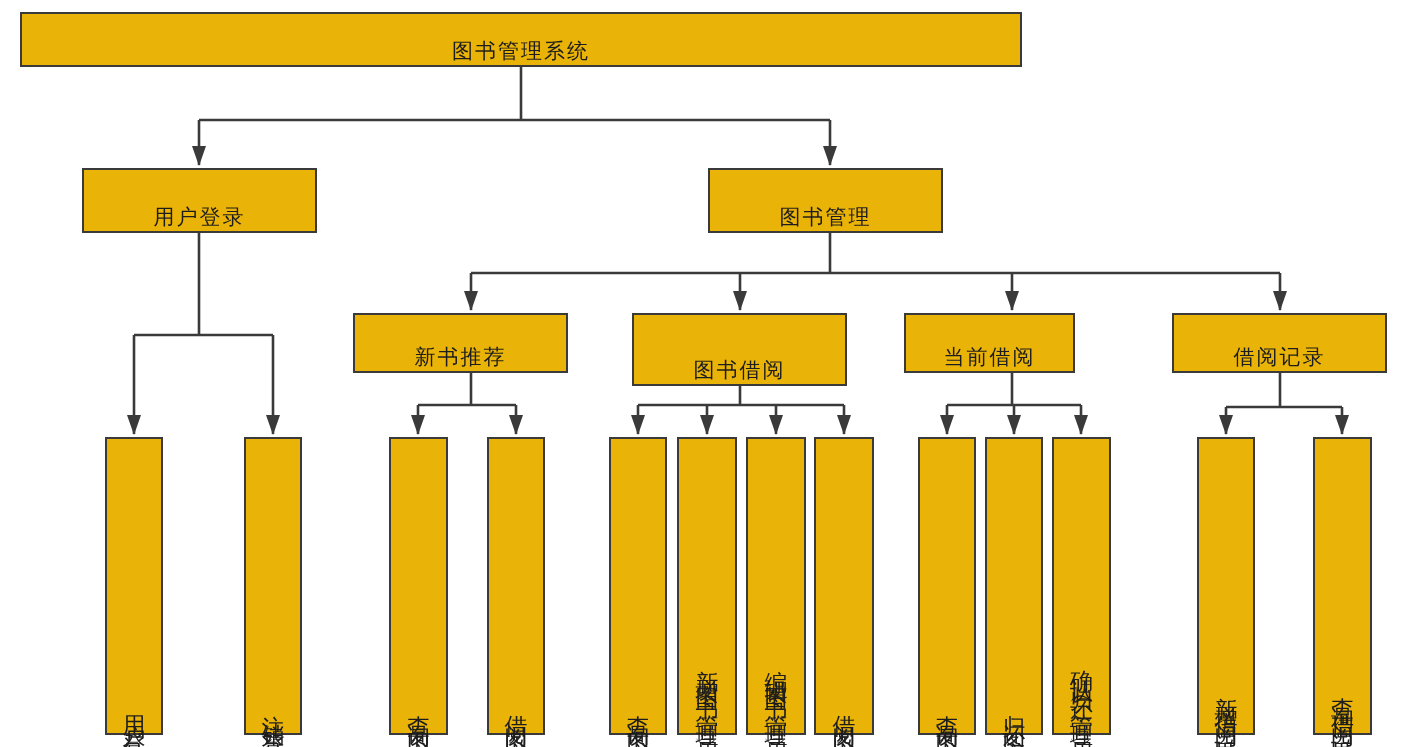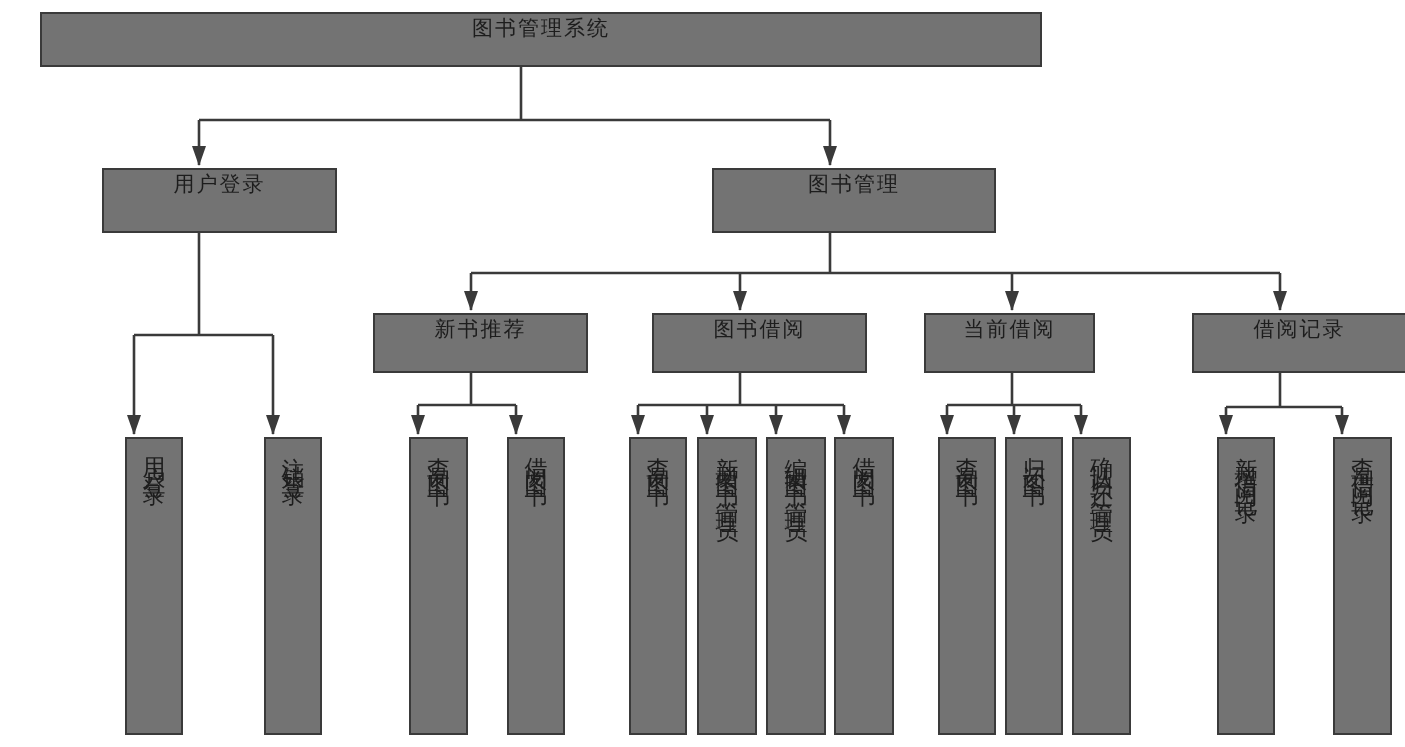--- a/index.html
+++ b/index.html
@@ -24,26 +24,25 @@
   }
   .wire {
     stroke: #3a3a3a;
     stroke-width: 2.6;
     fill: none;
   }
   .box {
     position: absolute;
     box-sizing: border-box;
     border: 2.5px solid #3a3a3a;
-    background: #737373;
+    background: #eab308;
     display: flex;
-    align-items: flex-start;
+    align-items: flex-end;
     justify-content: center;
     color: #1d1d1d;
-    margin-left: 20px;
   }
   .hlabel {
     font-size: 21px;
     letter-spacing: 2px;
     white-space: nowrap;
   }
   .leaf .vlabel {
     writing-mode: vertical-rl;
     text-orientation: mixed;
     font-size: 23px;
@@ -109,28 +108,28 @@
     <line class="wire" x1="1342" y1="407" x2="1342" y2="434" marker-end="url(#arrow)"></line>
   </svg>
 
   <div class="box" style="left:20px;top:12px;width:1002px;height:55px">
     <span class="hlabel">图书管理系统</span>
   </div>
 
   <div class="box" style="left:82px;top:168px;width:235px;height:65px">
     <span class="hlabel">用户登录</span>
   </div>
-  <div class="box" style="left:692px;top:168px;width:284px;height:65px">
+  <div class="box" style="left:708px;top:168px;width:235px;height:65px">
     <span class="hlabel">图书管理</span>
   </div>
 
   <div class="box" style="left:353px;top:313px;width:215px;height:60px">
     <span class="hlabel">新书推荐</span>
   </div>
-  <div class="box" style="left:632px;top:313px;width:215px;height:60px">
+  <div class="box" style="left:632px;top:313px;width:215px;height:73px">
     <span class="hlabel">图书借阅</span>
   </div>
   <div class="box" style="left:904px;top:313px;width:171px;height:60px">
     <span class="hlabel">当前借阅</span>
   </div>
   <div class="box" style="left:1172px;top:313px;width:215px;height:60px">
     <span class="hlabel">借阅记录</span>
   </div>
 
   <div class="box leaf" style="left:105px;top:437px;width:58px;height:298px">

